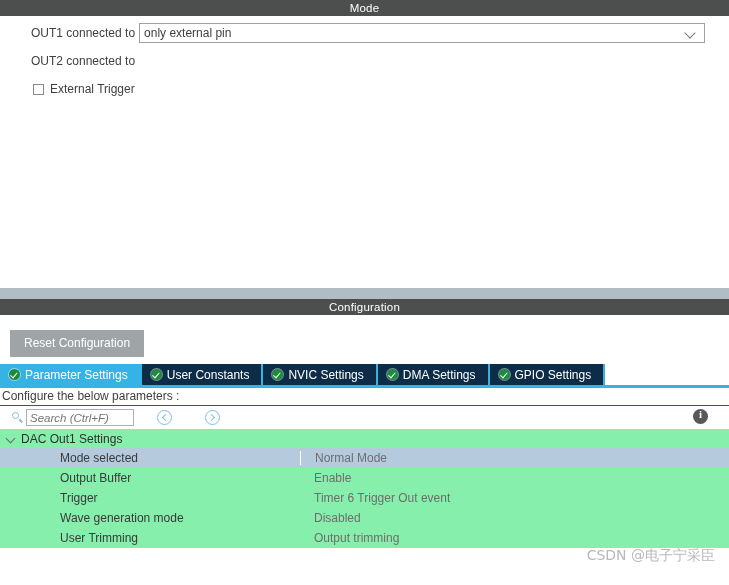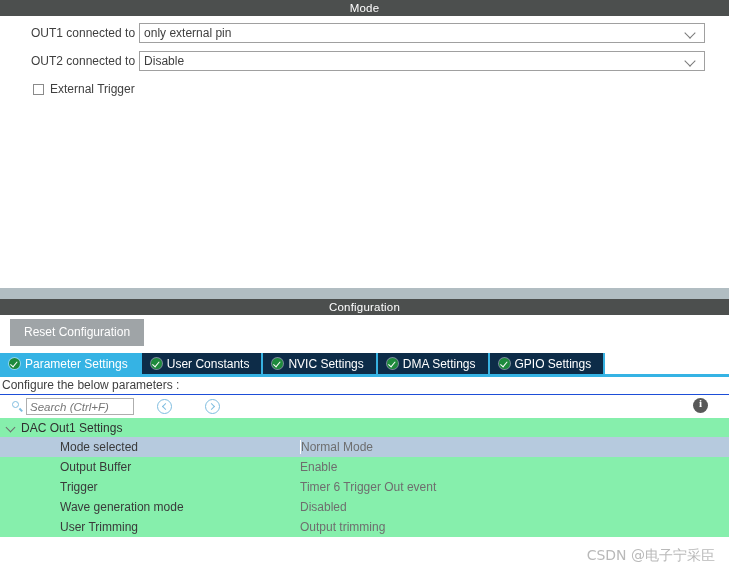--- a/index.html
+++ b/index.html
@@ -108,21 +108,21 @@
   .divider-strip {
     height: 11px;
     background: #b1bdc2;
   }
 
   
   .config-body {
     background: #ffffff;
   }
   .reset-wrap {
-    padding: 4px 0 7px 10px;
+    padding: 15px 0 7px 10px;
     background: #ffffff;
   }
   .reset-btn {
     display: inline-block;
     background: #9fa4a7;
     color: #ffffff;
     font-size: 12px;
     padding: 6px 14px 7px 14px;
     border: none;
     line-height: 14px;
@@ -326,21 +326,21 @@
     box-sizing: border-box;
     font-size: 12px;
     color: #3a3a3a;
     white-space: nowrap;
     overflow: hidden;
   }
   .param-value {
     flex: 1;
     font-size: 12px;
     color: #6e6e6e;
-    padding-left: 0;
+    padding-left: 14px;
     white-space: nowrap;
     overflow: hidden;
   }
   .param-row.selected .param-value {
     border-left: 1px solid #ffffff;
   }
 
   
   .watermark {
     position: absolute;
@@ -365,24 +365,20 @@
   <div class="field-row">
     <span class="field-label">OUT1 connected to</span>
     <div class="combo">
       <span class="combo-text">only external pin</span>
       <span class="chevron-down"></span>
     </div>
   </div>
 
   <div class="field-row">
     <span class="field-label">OUT2 connected to</span>
-    <div class="combo">
-      <span class="combo-text">Disable</span>
-      <span class="chevron-down"></span>
-    </div>
   </div>
 
   <div class="check-row">
     <span class="checkbox"></span>
     <span class="check-label">External Trigger</span>
   </div>
 
 </div>
 
 <div class="divider-strip"></div>

